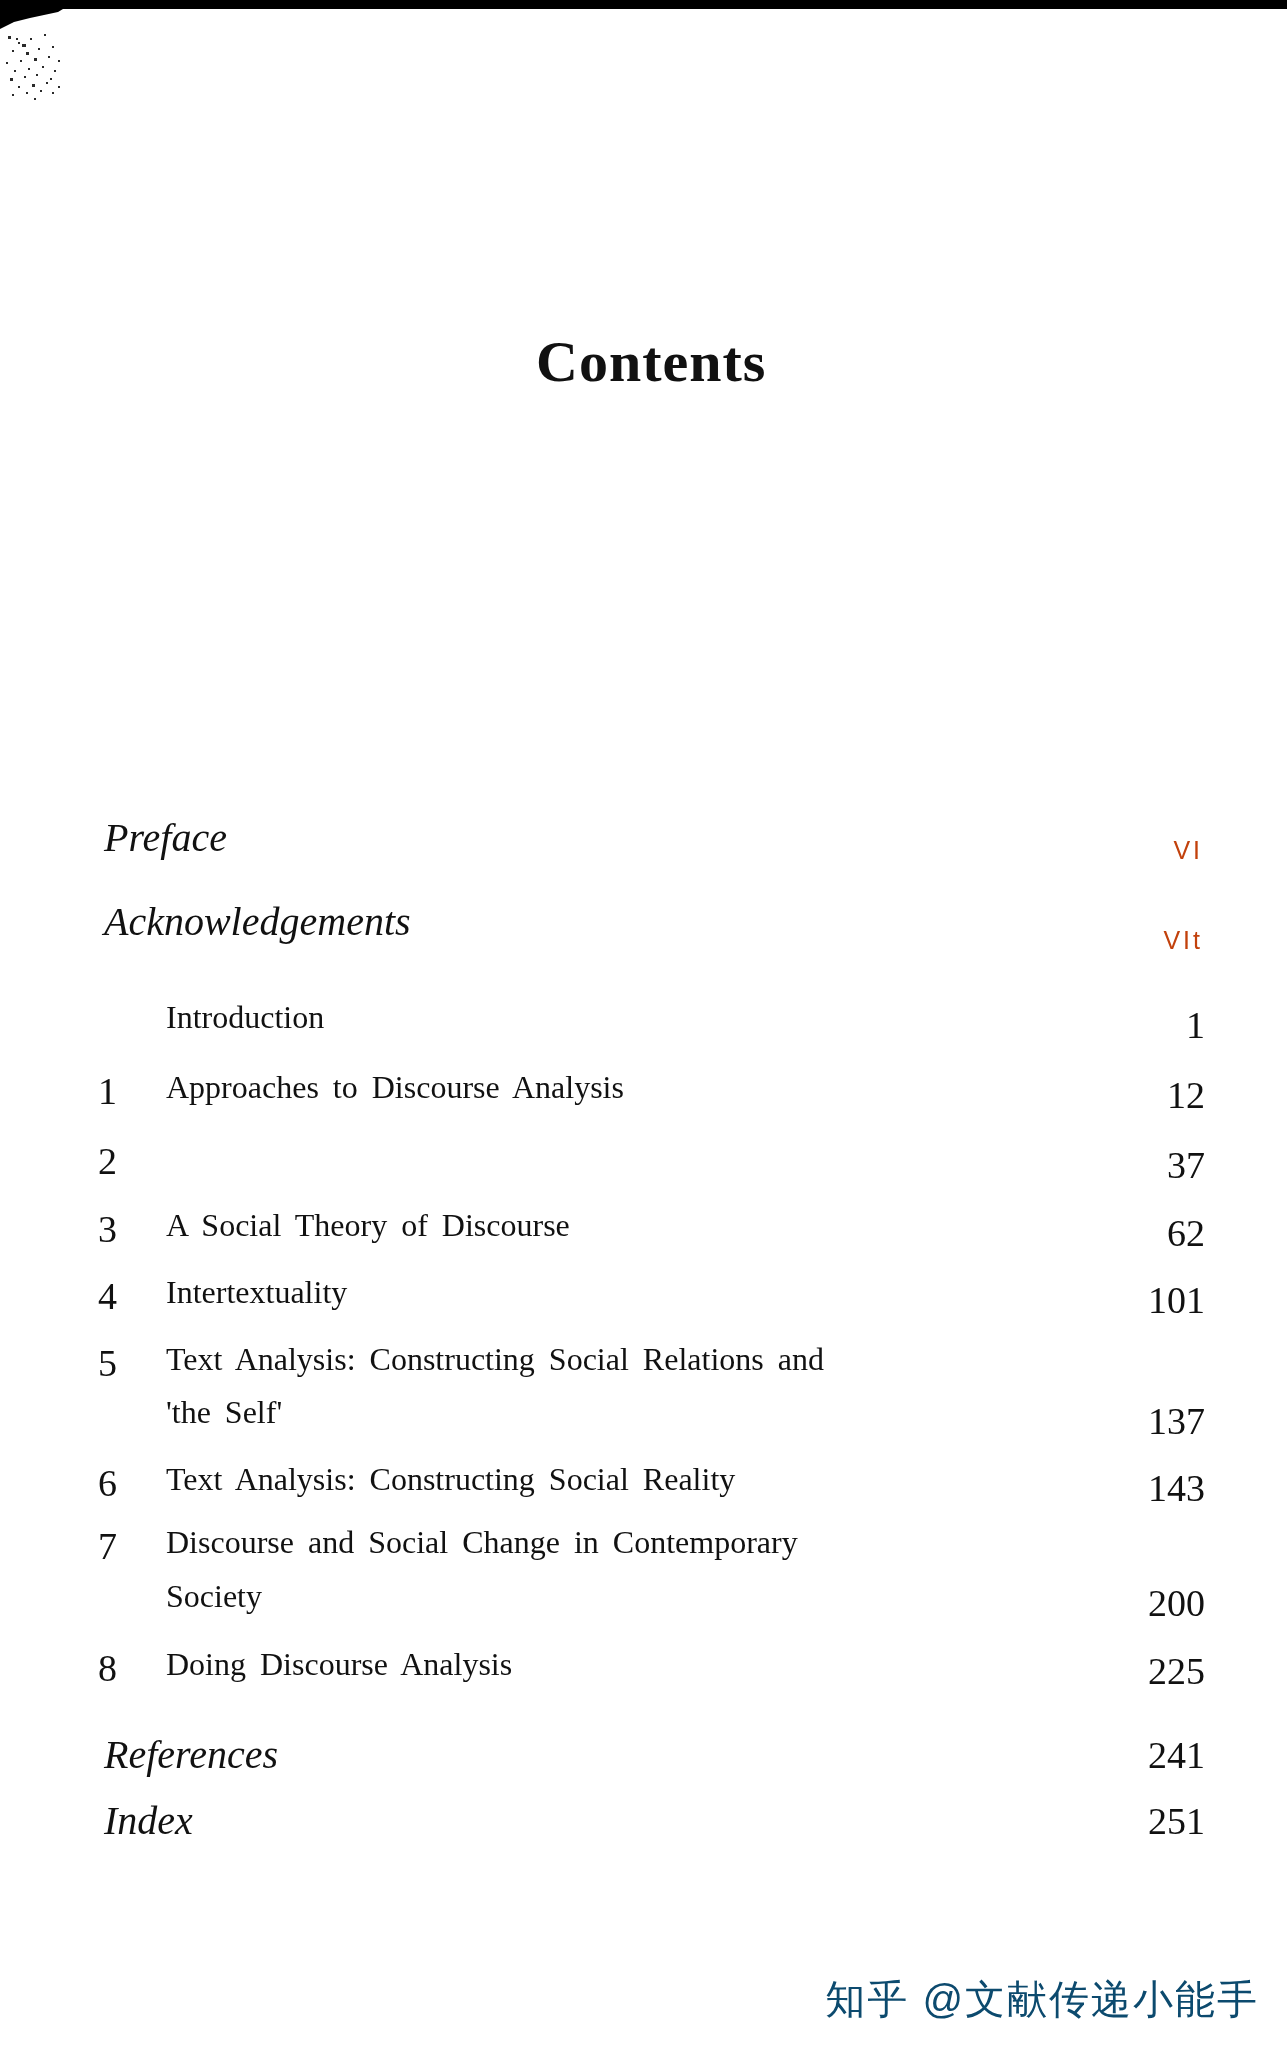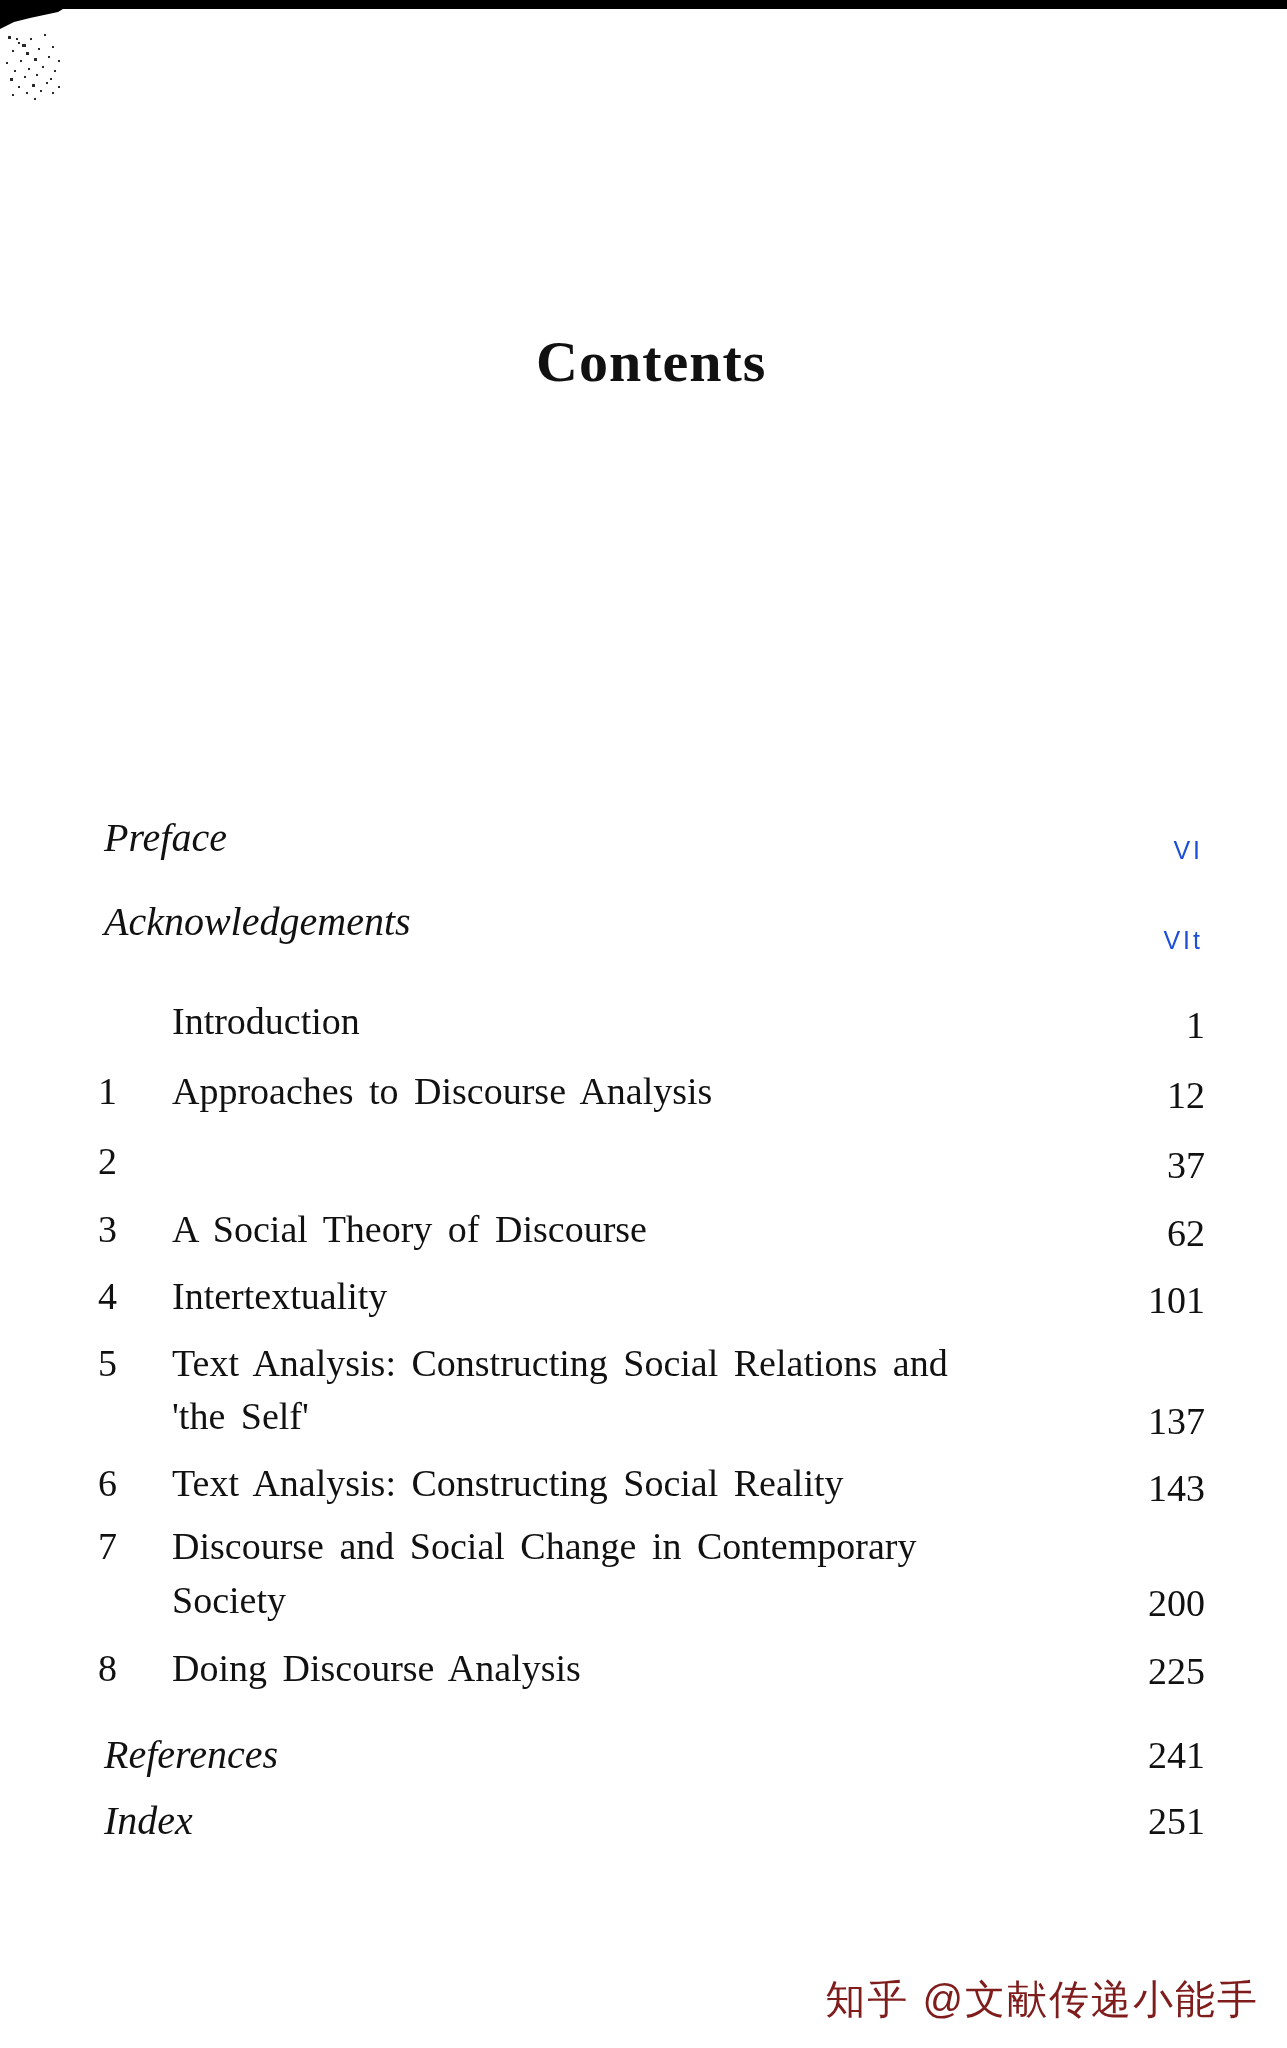--- a/index.html
+++ b/index.html
@@ -31,46 +31,46 @@
     white-space:nowrap;
     word-spacing:4px;
     text-align:center;
   }
   .chnum{
     left:98px;
     font-size:38px;
     white-space:nowrap;
   }
   .cht{
-    left:172px;
-    font-size:38px;
+    left:166px;
+    font-size:32px;
     white-space:nowrap;
     word-spacing:6px;
   }
   .pg{
     right:82px;
     font-size:38px;
     text-align:right;
     white-space:nowrap;
   }
   .pg-sm{
     right:84px;
     font-family:"Liberation Sans", sans-serif;
     font-size:25px;
     letter-spacing:3px;
-    color:#1d4ed8;
+    color:#c2410c;
     text-align:right;
     white-space:nowrap;
   }
   #watermark{
     top:1972px;
     right:28px;
     font-family:"Liberation Sans", sans-serif;
     font-size:40px;
-    color:#7f1d1d;
+    color:#0c4a6e;
     letter-spacing:2px;
     white-space:nowrap;
   }
 </style>
 </head>
 <body>
 
 <div id="page">
 
   <div class="abs" id="topbar"></div>

